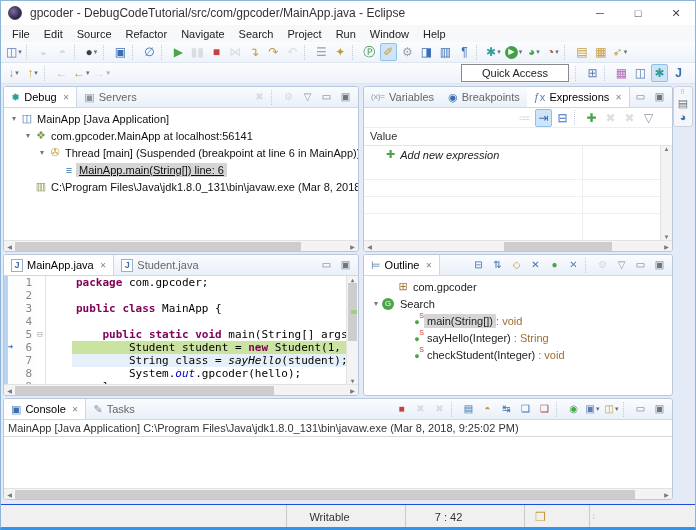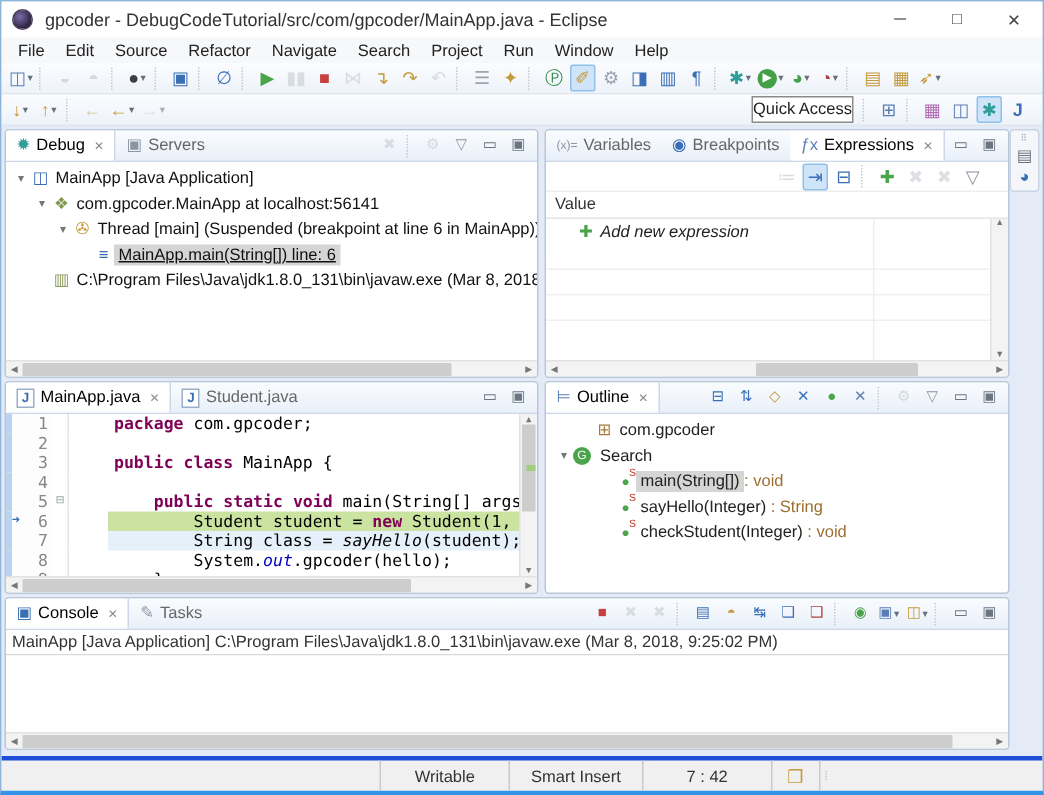--- a/index.html
+++ b/index.html
@@ -20,21 +20,21 @@
 
   
   .toolbar { height:21px; background:linear-gradient(#fbfcfe,#eef3fa); border-bottom:1px solid #dde5ef; display:flex; align-items:center; padding:0 3px; flex:none; }
   .tbi { height:18px; min-width:17px; display:inline-flex; align-items:center; justify-content:center; border-radius:2px; margin:0 1px; border:1px solid transparent; }
   .tbi .glyph { font-size:12px; line-height:1; }
   .tbi .glyph.pill { border-radius:50%; width:13px; height:13px; display:inline-flex; align-items:center; justify-content:center; font-size:8px; }
   .tbi.act { background:#cfe4f7; border:1px solid #8fc0ea; }
   .tbi.dis { opacity:.55; }
   .dd { font-size:7px; color:#66707c; margin-left:1px; }
   .tb-sep { width:6px; height:15px; border-left:1px dotted #c3cbd6; margin:0 2px; }
-  .qa-box { border:1px solid #8a8a8a; background:#fff; padding:2px 0; font-size:11px; color:#222; margin:0 4px; }
+  .qa-box { border:1px solid #8a8a8a; background:#fff; padding:2px 20px; font-size:11px; color:#222; margin:0 4px; }
 
   
   .workspace { position:relative; flex:none; height:420px; background:#e4ebf6; }
   .panel { position:absolute; background:#fff; border:1px solid #b9c7db; border-radius:3px; overflow:hidden; display:flex; flex-direction:column; }
   .tabrow { height:21px; flex:none; background:linear-gradient(#fafcfe,#e9f0f9); border-bottom:1px solid #ccd8e8; display:flex; align-items:stretch; }
   .tab { display:flex; align-items:center; gap:4px; padding:0 7px; color:#666; white-space:nowrap; }
   .tab.active { background:#fff; color:#000; border-right:1px solid #ccd8e8; }
   .tab .x { font-size:8px; color:#888; margin-left:2px; }
   .gi { font-size:11px; line-height:1; }
   .trspace { flex:1; }
@@ -100,21 +100,21 @@
   
   .console-line { height:17px; padding:2px 4px; border-bottom:1px solid #d8d8d8; color:#333; white-space:nowrap; overflow:hidden; }
 
   
   .ministrip { position:absolute; right:2px; top:2px; bottom:2px; width:20px; }
   .minibox { width:20px; border:1px solid #c9d3e2; border-radius:3px; background:#f4f6fa; display:flex; flex-direction:column; align-items:center; padding:1px 0 3px; gap:3px; }
   .minibox .dots { font-size:6px; color:#98a4b4; letter-spacing:1px; }
   .minibox .gi { font-size:11px; }
 
   
-  .statusbar { height:24px; background:#f0f0f0; border-top:3px solid #1d4ed8; display:flex; align-items:stretch; flex:none; font-size:11px; color:#333; }
+  .statusbar { height:24px; background:#f0f0f0; border-top:1px solid #1d4ed8; display:flex; align-items:stretch; flex:none; font-size:11px; color:#333;gap:33px; }
   .sb-spacer { width:252px; flex:none; }
   .sb-cell { display:flex; align-items:center; justify-content:center; border-left:1px solid #c9c9c9; padding:0 14px; min-width:86px; }
   .sb-icon-cell { display:flex; align-items:center; border-left:1px solid #c9c9c9; padding:0 10px; }
   .sb-handle { display:flex; align-items:center; color:#b5b5b5; font-size:8px; padding:0 3px; border-left:1px solid #c9c9c9; }
 </style>
 </head>
 <body>
 
 <div class="window">
 
@@ -638,21 +638,20 @@
           </div>
         <span class="arr">▶</span>
       </div>
     </div>
 
   </div>
 
   <div class="statusbar">
     <div class="sb-spacer"></div>
     <div class="sb-cell">Writable</div>
-    <div class="sb-cell">Smart Insert</div>
     <div class="sb-cell">7 : 42</div>
     <div class="sb-icon-cell">
         <span style="color:#c49a3c;font-size:12px">❒</span>
       </div>
     <div class="sb-handle">⁞</div>
   </div>
 
 </div>
 
 </body></html>

